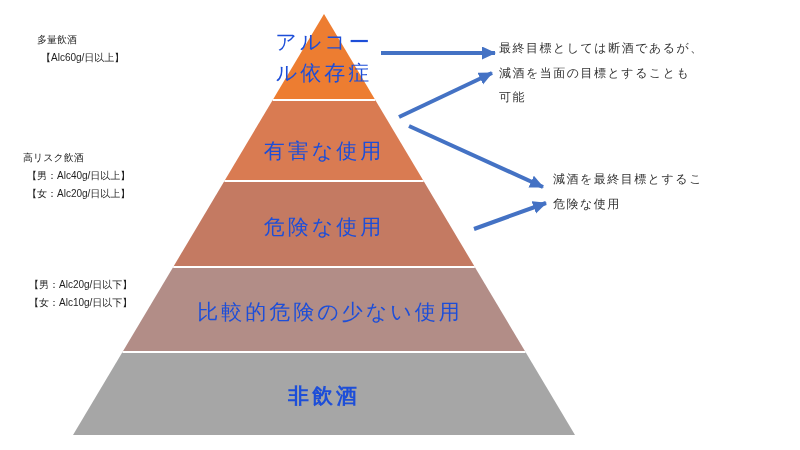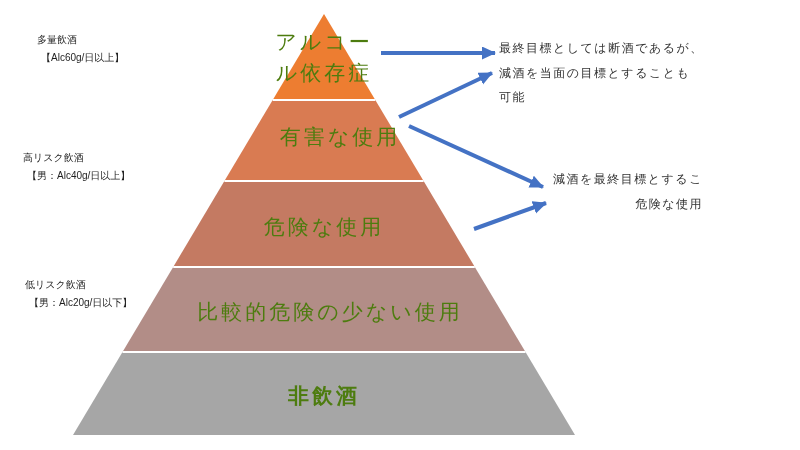--- a/index.html
+++ b/index.html
@@ -13,21 +13,21 @@
   }
   .layer-svg {
     position: absolute;
     left: 0; top: 0;
     width: 800px; height: 450px;
   }
   .pyramid-label {
     position: absolute;
     transform: translateX(-50%);
     text-align: center;
-    color: #4d7c0f;
+    color: #1d4ed8;
     font-size: 21px;
     letter-spacing: 3px;
     line-height: 30px;
     white-space: nowrap;
   }
   .side-label {
     position: absolute;
     color: #1f1f1f;
     font-size: 10px;
     line-height: 18px;
@@ -71,41 +71,42 @@
     <line class="arrow" x1="381" y1="53" x2="495" y2="53" marker-end="url(#ah)" stroke="#4472C4"></line>
     <line class="arrow" x1="399" y1="117" x2="492" y2="73" marker-end="url(#ah)" stroke="#4472C4"></line>
     <line class="arrow" x1="409" y1="126" x2="543" y2="187" marker-end="url(#ah)" stroke="#4472C4"></line>
     <line class="arrow" x1="474" y1="229" x2="546" y2="203" marker-end="url(#ah)" stroke="#4472C4"></line>
   </svg>
 
   <div class="pyramid-label" style="left:324px; top:26px; line-height:31px;">
     <div>アルコー</div>
     <div>ル依存症</div>
   </div>
-  <div class="pyramid-label" style="left:324px; top:122px;margin-left:16px;">有害な使用</div>
+  <div class="pyramid-label" style="left:324px; top:136px;">有害な使用</div>
   <div class="pyramid-label" style="left:324px; top:212px;">危険な使用</div>
   <div class="pyramid-label" style="left:330px; top:297px;">比較的危険の少ない使用</div>
   <div class="pyramid-label" style="left:324px; top:381px;font-weight:bold;">非飲酒</div>
 
   <div class="side-label" style="left:37px; top:31px;">
     <div>多量飲酒</div>
     <div class="detail">【Alc60g/日以上】</div>
   </div>
   <div class="side-label" style="left:23px; top:149px;">
     <div>高リスク飲酒</div>
     <div class="detail">【男：Alc40g/日以上】</div>
+    <div class="detail">【女：Alc20g/日以上】</div>
   </div>
   <div class="side-label" style="left:25px; top:276px;">
-    <div>低リスク飲酒</div>
     <div class="detail">【男：Alc20g/日以下】</div>
+    <div class="detail">【女：Alc10g/日以下】</div>
   </div>
 
   <div class="annotation" style="left:499px; top:36px;">
     <div>最終目標としては断酒であるが、</div>
     <div>減酒を当面の目標とすることも</div>
     <div>可能</div>
   </div>
-  <div class="annotation" style="left:553px; top:167px;text-align:right;">
+  <div class="annotation" style="left:553px; top:167px;">
     <div>減酒を最終目標とするこ</div>
     <div>危険な使用</div>
   </div>
 
 </div>
 
 </body></html>

